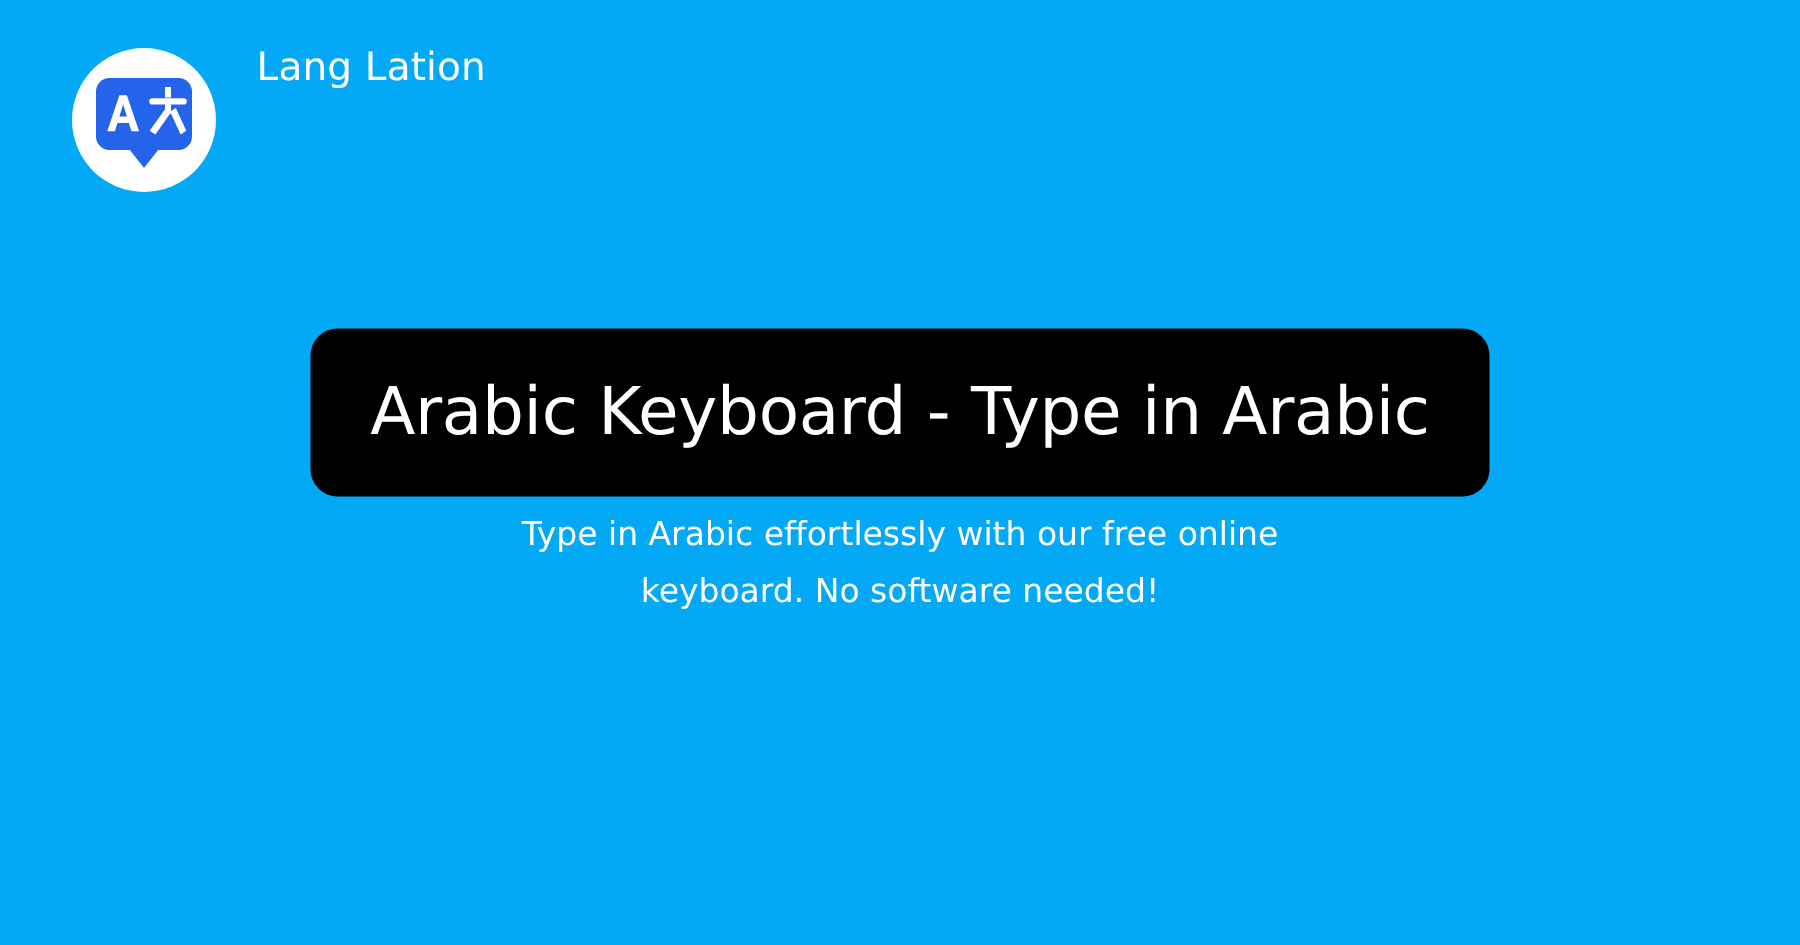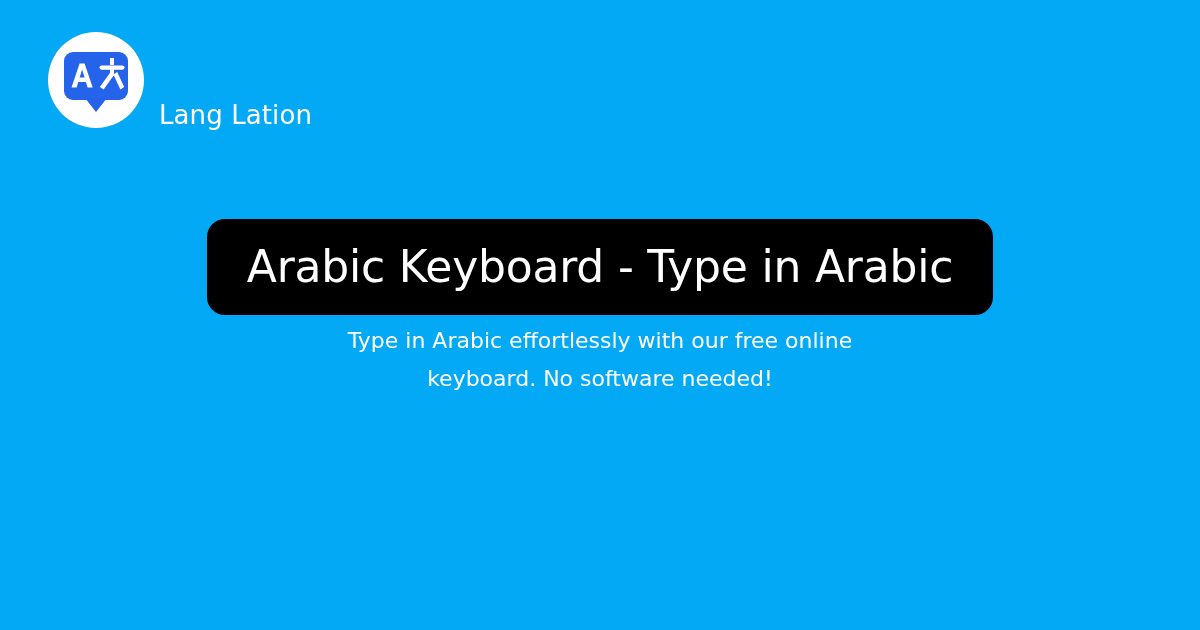--- a/index.html
+++ b/index.html
@@ -17,22 +17,22 @@
     position: relative;
     -webkit-font-smoothing: antialiased;
   }
 
   
   .brand {
     position: absolute;
     left: 48px;
     top: 32px;
     display: flex;
-    align-items: flex-end;
-    gap: 15px;
+    align-items: flex-start;
+    gap: 27px;
   }
 
   .logo-badge {
     width: 96px;
     height: 96px;
     border-radius: 50%;
     background: #ffffff;
     display: flex;
     align-items: center;
     justify-content: center;
@@ -57,21 +57,21 @@
     top: 219px;
     width: 1200px;
     display: flex;
     flex-direction: column;
     align-items: center;
   }
 
   .title-plate {
     background: #000000;
     border-radius: 18px;
-    height: 96px;
+    height: 112px;
     padding: 0 40px;
     display: flex;
     align-items: center;
     justify-content: center;
   }
 
   .title-text {
     color: #ffffff;
     font-size: 44px;
     font-weight: 400;

